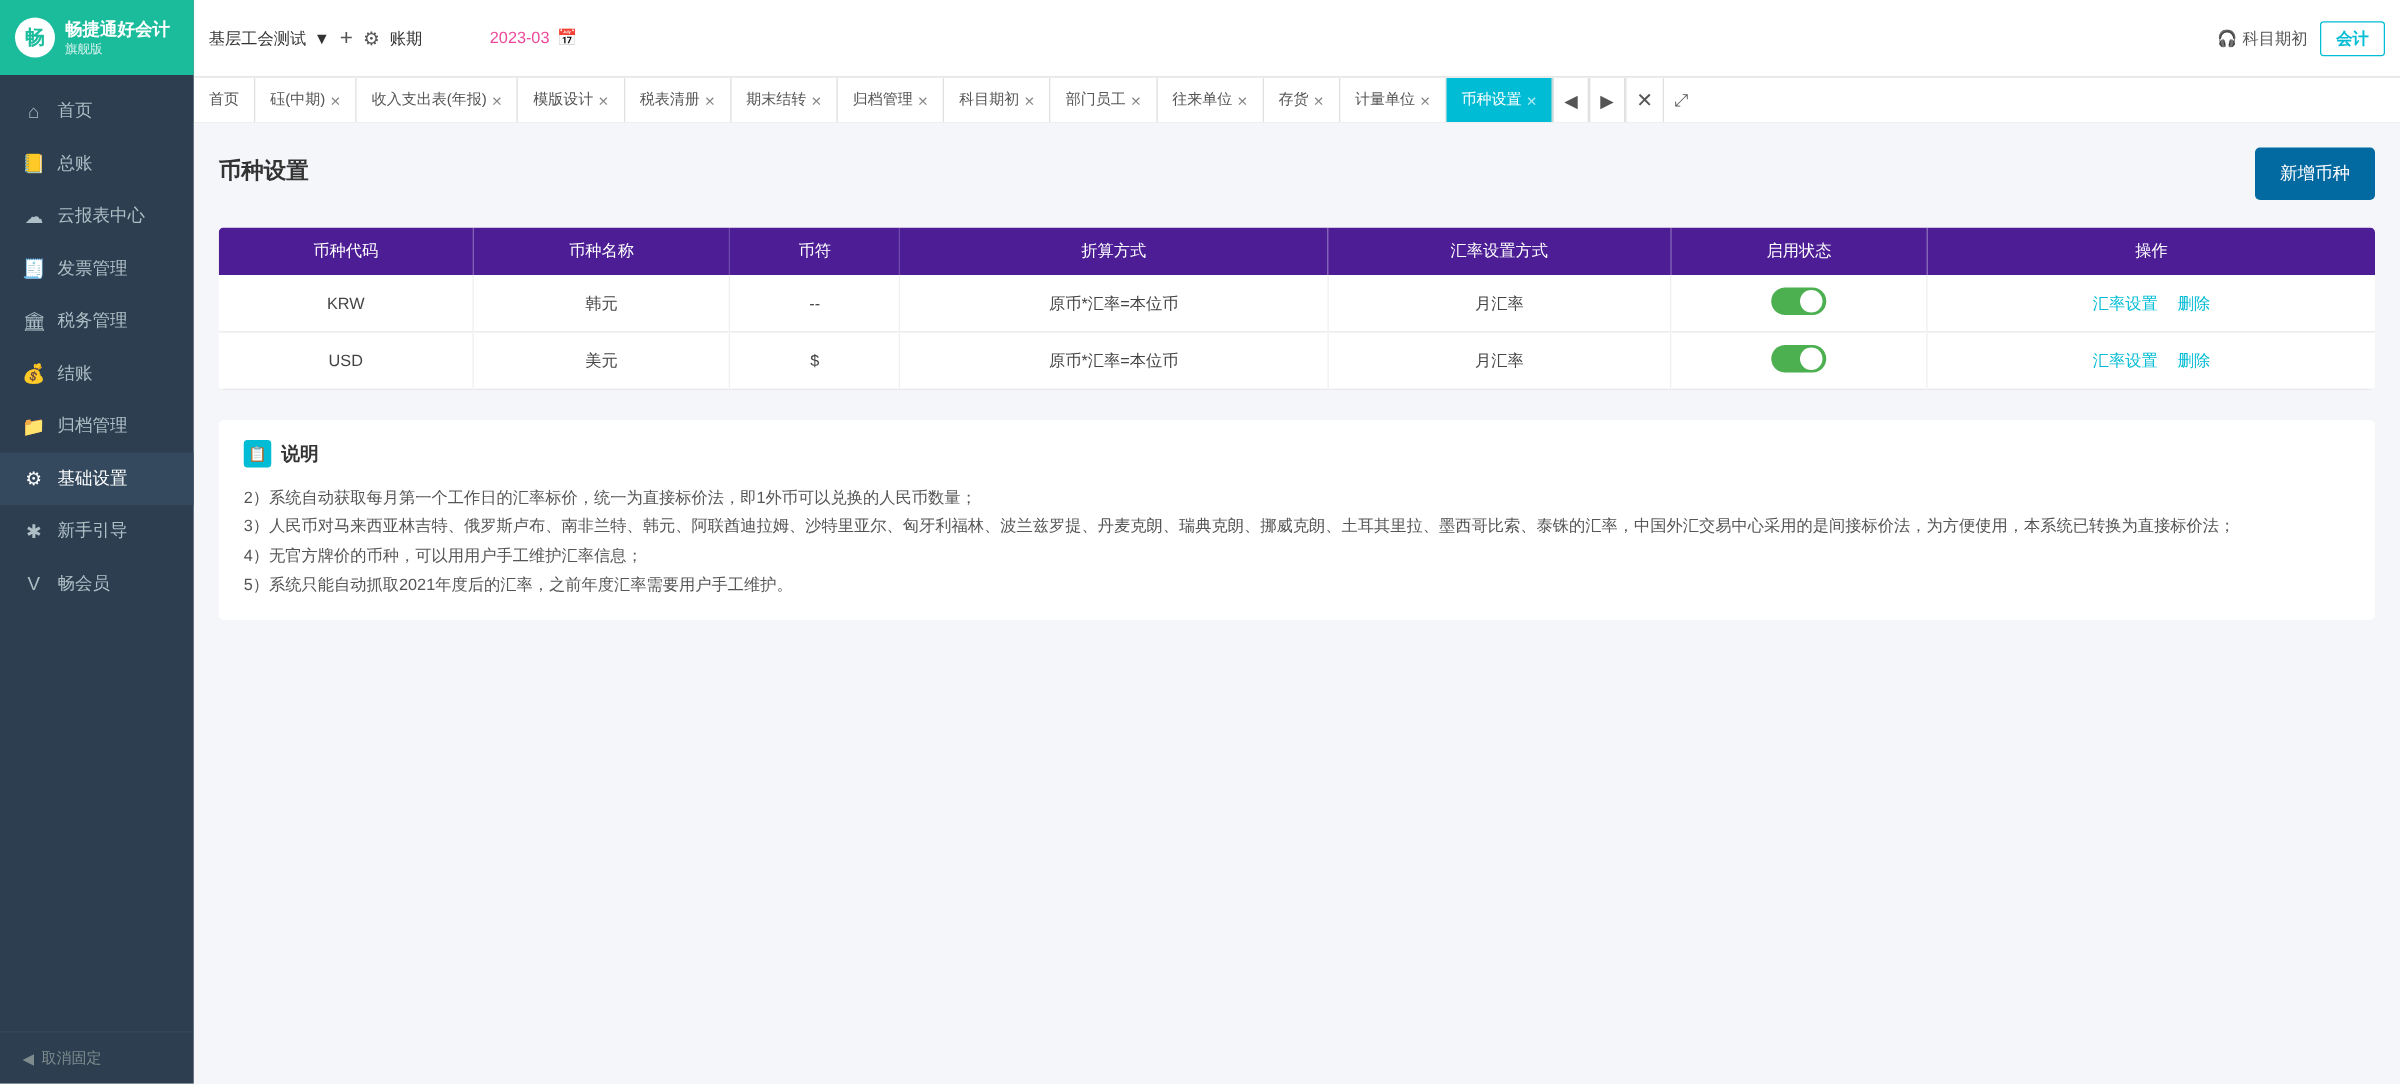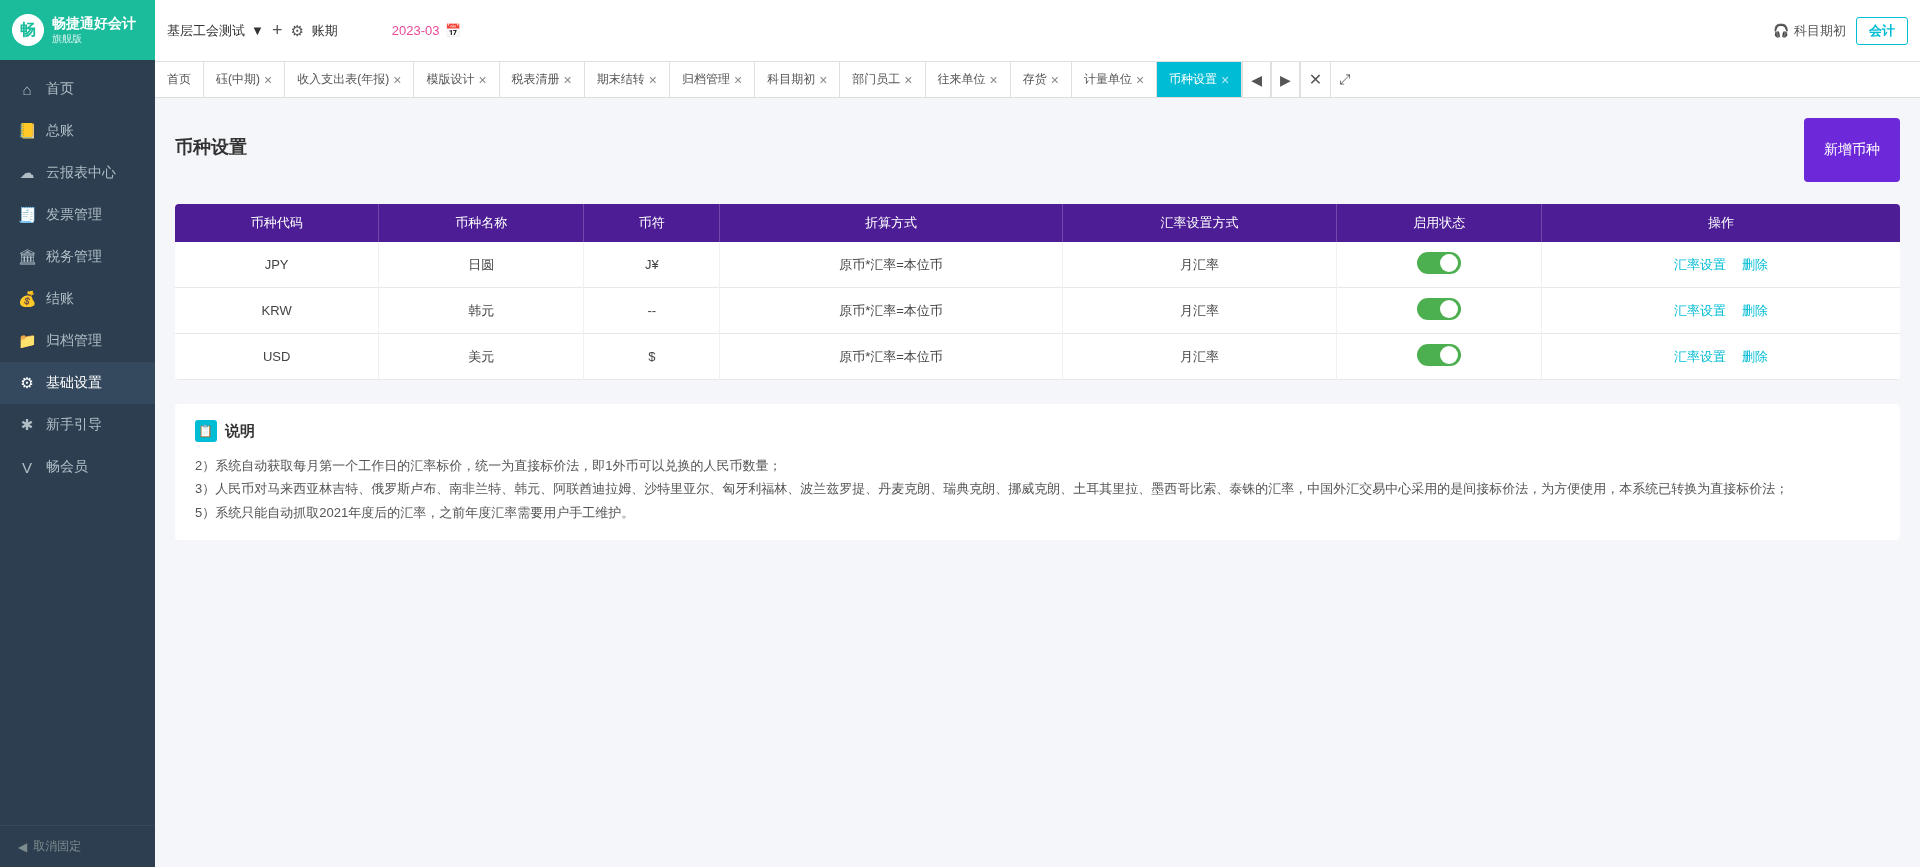--- a/index.html
+++ b/index.html
@@ -16,39 +16,39 @@
     .sidebar-item.active { background: #34495e; color: white; }
     .sidebar-item-icon { width: 18px; text-align: center; font-size: 15px; }
     .sidebar-footer { padding: 12px 18px; color: #7f8c8d; font-size: 12px; cursor: pointer; border-top: 1px solid #34495e; display: flex; align-items: center; gap: 6px; }
 
     
     .main { flex: 1; display: flex; flex-direction: column; overflow: hidden; }
 
     
     .topbar { background: white; height: 62px; display: flex; align-items: center; padding: 0 12px; border-bottom: 1px solid #e0e0e0; gap: 8px; flex-shrink: 0; }
     .topbar-project { display: flex; align-items: center; gap: 6px; font-size: 13px; color: #333; }
-    .topbar-period { display: flex; align-items: center; gap: 6px; font-size: 13px; color: #333; }
+    .topbar-period { display: flex; gap: 6px; font-size: 13px; color: #333; }
     .topbar-right { margin-left: auto; display: flex; align-items: center; gap: 10px; }
     .topbar-service { display: flex; align-items: center; gap: 4px; color: #555; font-size: 13px; cursor: pointer; }
     .topbar-btn { border: 1px solid #00bcd4; color: #00bcd4; background: white; padding: 4px 12px; border-radius: 3px; cursor: pointer; font-size: 13px; font-weight: bold; }
 
     
     .tabbar { background: white; height: 36px; display: flex; align-items: center; border-bottom: 1px solid #ddd; overflow-x: auto; flex-shrink: 0; padding-left: 0; }
     .tabbar::-webkit-scrollbar { height: 3px; }
     .tab { display: flex; align-items: center; gap: 4px; padding: 0 12px; height: 36px; font-size: 12px; color: #555; cursor: pointer; white-space: nowrap; border-right: 1px solid #e0e0e0; flex-shrink: 0; }
     .tab.active { background: #00bcd4; color: white; }
     .tab-close { font-size: 14px; color: inherit; opacity: 0.7; }
     .tab-nav-btn { background: none; border: none; border-left: 1px solid #e0e0e0; border-right: 1px solid #e0e0e0; height: 36px; padding: 0 8px; cursor: pointer; color: #555; font-size: 14px; }
     .tab-close-all { background: none; border: none; border-left: 1px solid #e0e0e0; height: 36px; padding: 0 8px; cursor: pointer; color: #555; font-size: 16px; }
     .tab-expand { background: none; border: none; border-left: 1px solid #e0e0e0; height: 36px; padding: 0 8px; cursor: pointer; color: #555; font-size: 14px; }
 
     
     .content { flex: 1; overflow-y: auto; padding: 20px; background: #f5f6fa; }
     .page-title { font-size: 18px; font-weight: bold; color: #333; margin-bottom: 16px; }
-    .new-btn { background: #6d28d9; color: white; border: none; padding: 23px 20px; border-radius: 4px; font-size: 14px; cursor: pointer; font-weight: 500; float: right; margin-bottom: 10px; }
+    .new-btn { background: #0369a1; color: white; border: none; padding: 12px 20px; border-radius: 4px; font-size: 14px; cursor: pointer; font-weight: 500; float: right; margin-bottom: 10px; }
 
     
     .table-wrapper { background: white; border-radius: 4px; overflow: hidden; clear: both; }
     table { width: 100%; border-collapse: collapse; }
     thead tr { background: #4c1d95; color: white; }
     thead th { padding: 10px 12px; text-align: center; font-size: 13px; font-weight: 500; border-right: 1px solid rgba(255,255,255,0.2); }
     thead th:last-child { border-right: none; }
     tbody tr { border-bottom: 1px solid #e8e8e8; }
     tbody td { padding: 10px 12px; text-align: center; font-size: 13px; color: #444; border-right: 1px solid #f0f0f0; }
     tbody td:last-child { border-right: none; }
@@ -221,29 +221,20 @@
               <th>币种代码</th>
               <th>币种名称</th>
               <th>币符</th>
               <th>折算方式</th>
               <th>汇率设置方式</th>
               <th>启用状态</th>
               <th>操作</th>
             </tr>
           </thead>
         <tbody id="table-body">
-            <tr>
-              <td>JPY</td>
-              <td>日圆</td>
-              <td>J¥</td>
-              <td>原币*汇率=本位币</td>
-              <td>月汇率</td>
-              <td><div class="toggle"></div></td>
-              <td><span class="action-link">汇率设置</span><span class="action-link">删除</span></td>
-            </tr>
             <tr>
               <td>KRW</td>
               <td>韩元</td>
               <td>--</td>
               <td>原币*汇率=本位币</td>
               <td>月汇率</td>
               <td><div class="toggle"></div></td>
               <td><span class="action-link">汇率设置</span><span class="action-link">删除</span></td>
             </tr>
             <tr>
@@ -260,17 +251,18 @@
     </div>
 
     <div class="note-section">
       <div class="note-title">
         <div class="note-icon">📋</div>
         <span>说明</span>
       </div>
       <ul class="note-list" id="note-list">
           <li>2）系统自动获取每月第一个工作日的汇率标价，统一为直接标价法，即1外币可以兑换的人民币数量；</li>
           <li>3）人民币对马来西亚林吉特、俄罗斯卢布、南非兰特、韩元、阿联酋迪拉姆、沙特里亚尔、匈牙利福林、波兰兹罗提、丹麦克朗、瑞典克朗、挪威克朗、土耳其里拉、墨西哥比索、泰铢的汇率，中国外汇交易中心采用的是间接标价法，为方便使用，本系统已转换为直接标价法；</li>
+          <li>4）无官方牌价的币种，可以用用户手工维护汇率信息；</li>
           <li>5）系统只能自动抓取2021年度后的汇率，之前年度汇率需要用户手工维护。</li>
         </ul>
     </div>
   </div>
 </div>
 
 </body></html>

